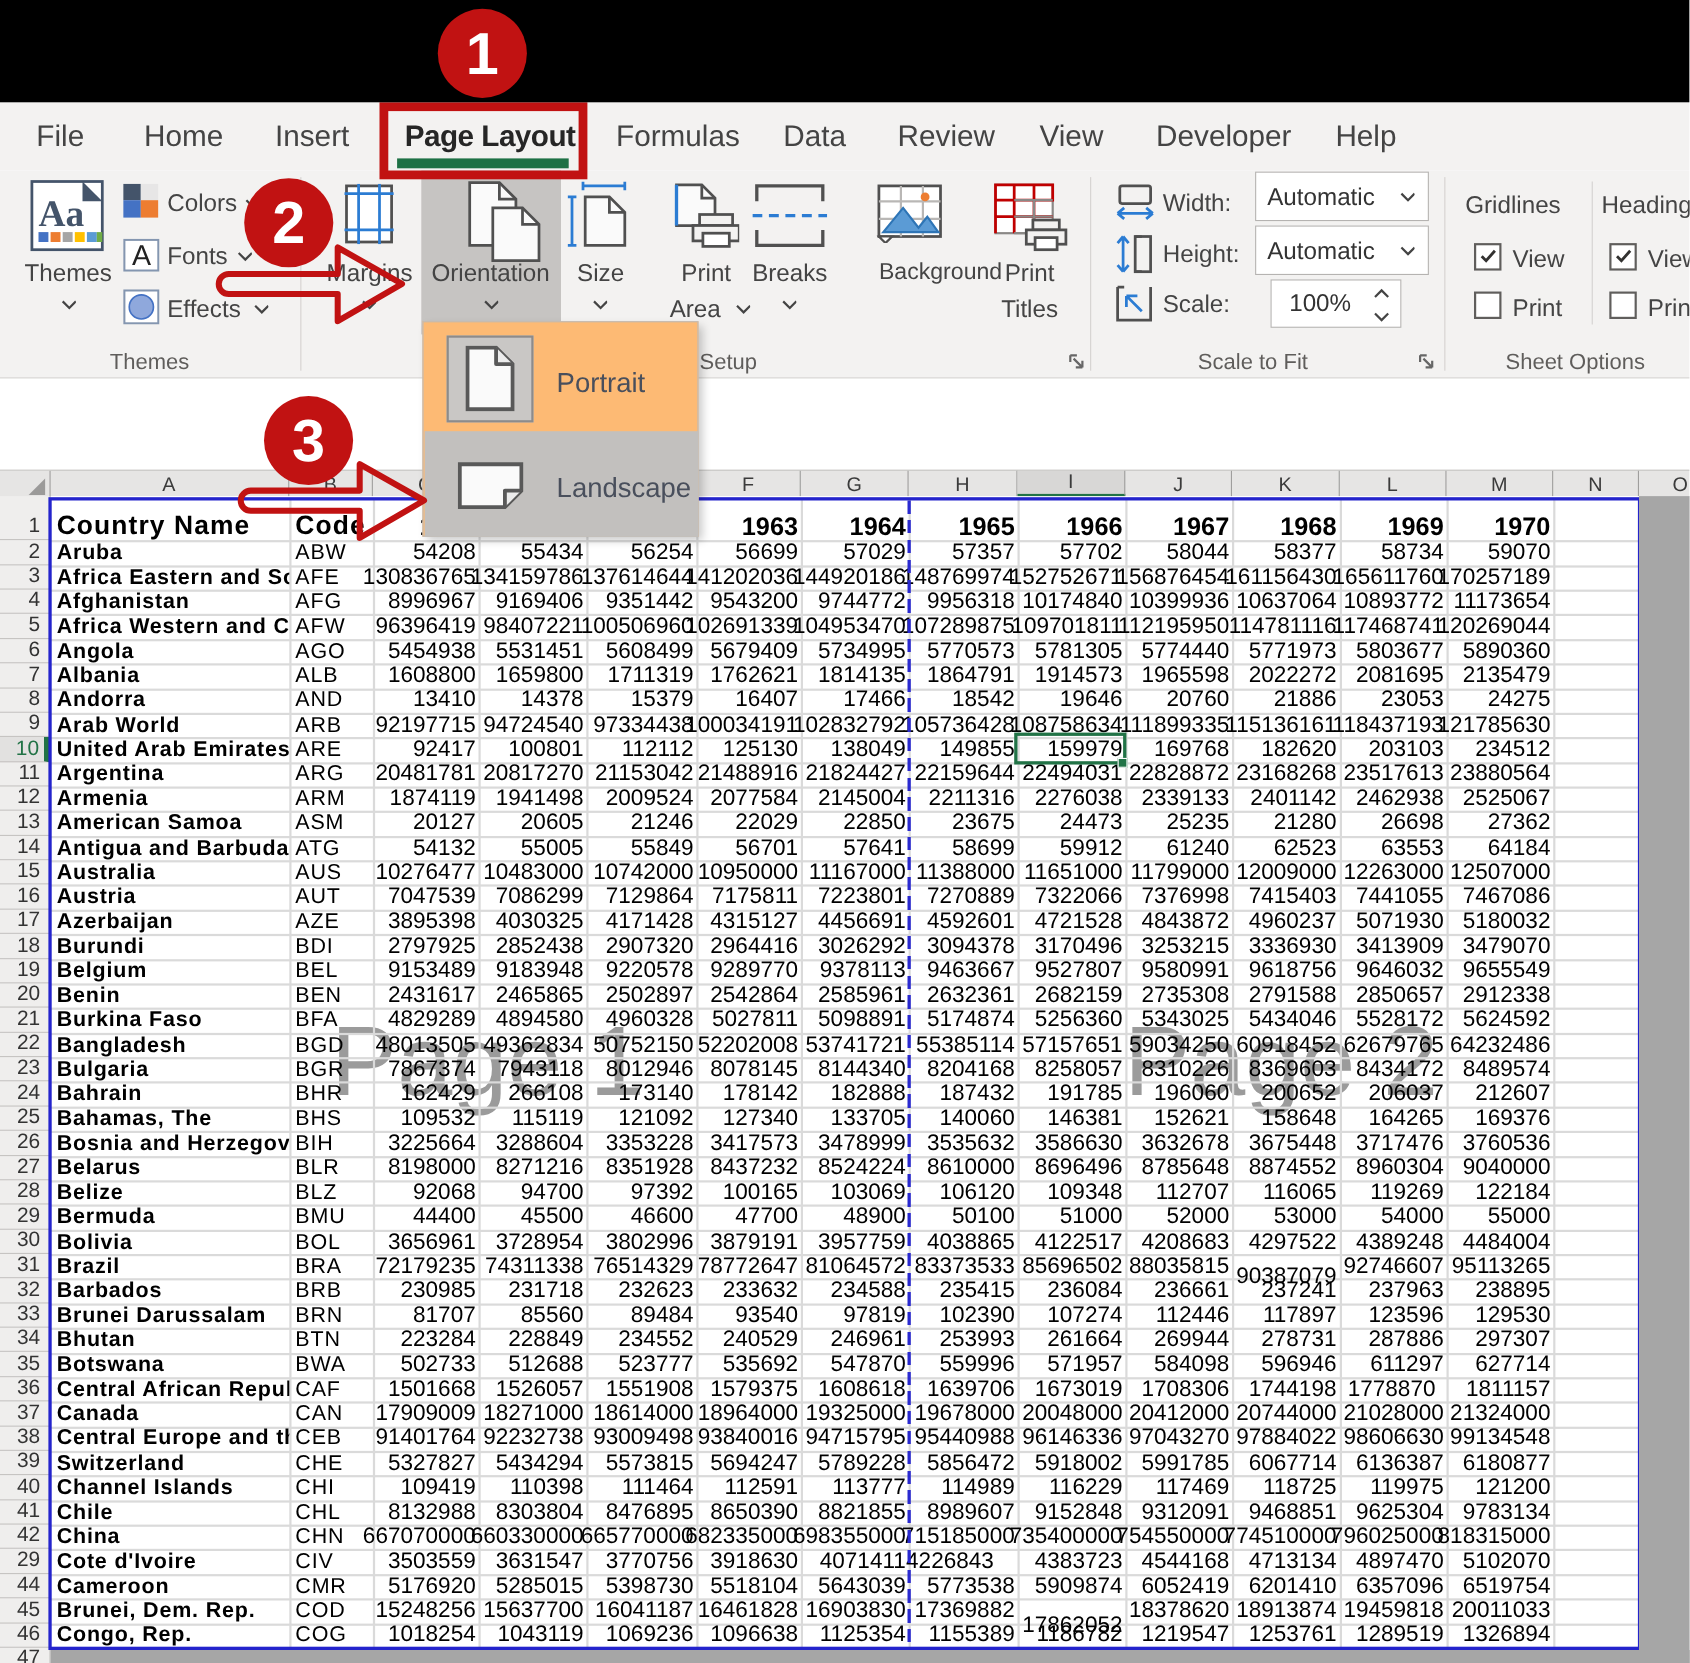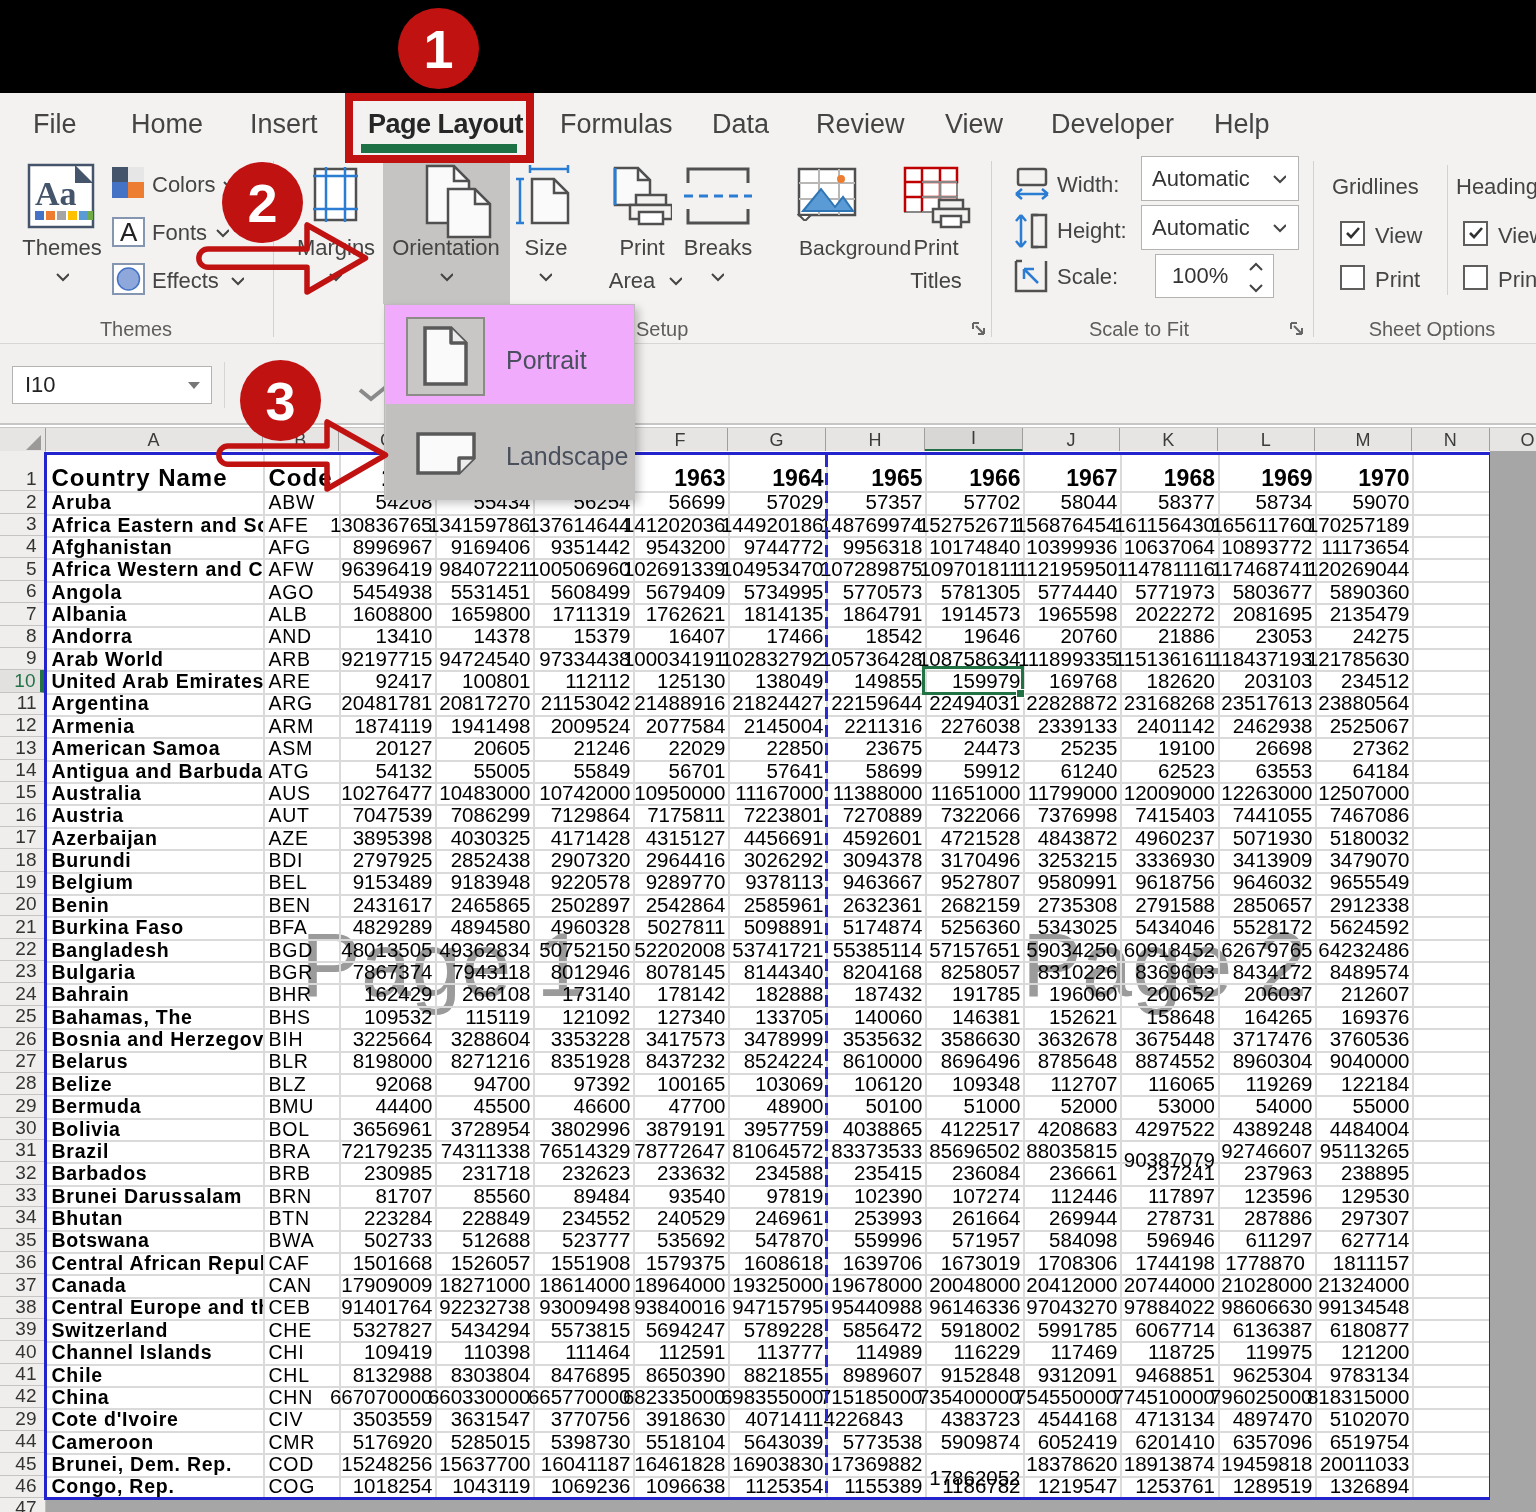--- a/index.html
+++ b/index.html
@@ -35,21 +35,21 @@
 #pbreak{position:absolute;left:824.5px;top:455px;width:3px;height:1042px;
 background:repeating-linear-gradient(180deg,#2a2ad0 0px,#2a2ad0 12px,transparent 12px,transparent 18px)}
 #parea{position:absolute;left:44px;top:451.5px;width:1448px;height:1048.5px;border:3.5px solid #2424cc}
 #selbox{position:absolute;left:922px;top:666px;width:102px;height:29px;border:3px solid #217346;background:transparent}
 #selhandle{position:absolute;left:1016px;top:689px;width:9px;height:9px;background:#217346;border:1px solid #fff}
 
 .anncirc{position:absolute;width:81px;height:81px;border-radius:50%;background:#c11212;color:#fff;
 font-size:54px;font-weight:bold;display:flex;align-items:center;justify-content:center}
 #redrect{position:absolute;left:345px;top:93px;width:189px;height:70px;border:8px solid #c11212}
 
-#menu{position:absolute;left:384px;top:304px;width:251px;height:196px;background:#f0abfc;border:1px solid #bdbbb9;box-shadow:4px 4px 8px rgba(0,0,0,0.22)}
+#menu{position:absolute;left:384px;top:292px;width:251px;height:196px;background:#fdba74;border:1px solid #bdbbb9;box-shadow:4px 4px 8px rgba(0,0,0,0.22)}
 #mlandscape{position:absolute;left:1px;top:99px;width:249px;height:96px;background:#c2c0be}
 .mtext{position:absolute;left:121px;font-size:25px;color:#494f5c}
 </style></head><body>
 <div id="stage">
 
 <div id="sheet">
   <div id="chrow">
     <div class="ch" style="left:45.5px;width:217.0px">A</div>
 <div class="ch" style="left:262.5px;width:76.5px">B</div>
 <div class="ch" style="left:339px;width:96px">C</div>
@@ -348,21 +348,21 @@
 <div class="cA b" style="left:45.5px;top:737.37px;width:217.0px;height:22.37px">American Samoa</div>
 <div class="cA" style="left:262.5px;top:737.37px;width:76.5px;height:22.37px">ASM</div>
 <div class="cN" style="left:339px;top:737.37px;width:96px;height:22.37px">20127</div>
 <div class="cN" style="left:435px;top:737.37px;width:98px;height:22.37px">20605</div>
 <div class="cN" style="left:533px;top:737.37px;width:100px;height:22.37px">21246</div>
 <div class="cN" style="left:633px;top:737.37px;width:95px;height:22.37px">22029</div>
 <div class="cN" style="left:728px;top:737.37px;width:98px;height:22.37px">22850</div>
 <div class="cN" style="left:826px;top:737.37px;width:99px;height:22.37px">23675</div>
 <div class="cN" style="left:925px;top:737.37px;width:98px;height:22.37px">24473</div>
 <div class="cN" style="left:1023px;top:737.37px;width:97px;height:22.37px">25235</div>
-<div class="cN" style="left:1120px;top:737.37px;width:97.5px;height:22.37px">19100</div>
+<div class="cN" style="left:1120px;top:737.37px;width:97.5px;height:22.37px">21280</div>
 <div class="cN" style="left:1217.5px;top:737.37px;width:97.5px;height:22.37px">26698</div>
 <div class="cN" style="left:1315px;top:737.37px;width:97px;height:22.37px">27362</div>
 <div class="cA b" style="left:45.5px;top:759.74px;width:217.0px;height:22.37px">Antigua and Barbuda</div>
 <div class="cA" style="left:262.5px;top:759.74px;width:76.5px;height:22.37px">ATG</div>
 <div class="cN" style="left:339px;top:759.74px;width:96px;height:22.37px">54132</div>
 <div class="cN" style="left:435px;top:759.74px;width:98px;height:22.37px">55005</div>
 <div class="cN" style="left:533px;top:759.74px;width:100px;height:22.37px">55849</div>
 <div class="cN" style="left:633px;top:759.74px;width:95px;height:22.37px">56701</div>
 <div class="cN" style="left:728px;top:759.74px;width:98px;height:22.37px">57641</div>
 <div class="cN" style="left:826px;top:759.74px;width:99px;height:22.37px">58699</div>
@@ -997,30 +997,20 @@
   <svg style="position:absolute;left:1468px;top:71px" width="16" height="14">
         <path d="M2 7 L6 11 L14 2" stroke="#323130" stroke-width="2.6" fill="none"></path>
       </svg>
   <div class="btnlbl" style="left:1498px;top:68px">View</div>
   <div style="position:absolute;left:1463px;top:110px;width:25px;height:25px;background:#fff;border:2px solid #605e5c"></div>
   <div class="btnlbl" style="left:1498px;top:112px">Print</div>
   <div class="rlabel" style="left:1352px;width:160px">Sheet Options</div>
 
 </div>
 
-<div id="fxbar">
-  <div style="position:absolute;left:224px;top:18px;width:1px;height:46px;background:#d8d6d4"></div>
-  <div id="namebox">I10<svg style="position:absolute;right:10px;top:13px" width="14" height="10">
-          <path d="M1 2 L7 9 L13 2 Z" fill="#777"></path>
-        </svg></div>
-  <div style="position:absolute;left:238px;top:28px;color:#8a8a8a;font-size:22px;line-height:26px">⋮</div>
-  <svg style="position:absolute;left:358px;top:36px" width="36" height="22">
-        <path d="M2 10 L13 19 L34 2" stroke="#8a8a8a" stroke-width="4" fill="none"></path>
-      </svg>
-</div>
 
 <div id="menu">
   <div style="position:absolute;left:21px;top:12px;width:79px;height:79px;background:#c9c7c5;border:2px solid #8d8b8a"></div>
   <svg style="position:absolute;left:38px;top:21px" width="45" height="60">
     <path d="M2 2 L28 2 L43 17 L43 58 L2 58 Z" fill="#fafafa" stroke="#595959" stroke-width="3.5"></path>
     <path d="M28 2 L28 17 L43 17" fill="#ececec" stroke="#595959" stroke-width="3.5" stroke-linejoin="round"></path>
   </svg>
   <div class="mtext" style="top:341px;position:absolute;top:41px">Portrait</div>
   <div id="mlandscape"></div>
   <svg style="position:absolute;left:31px;top:127px" width="60" height="44">

